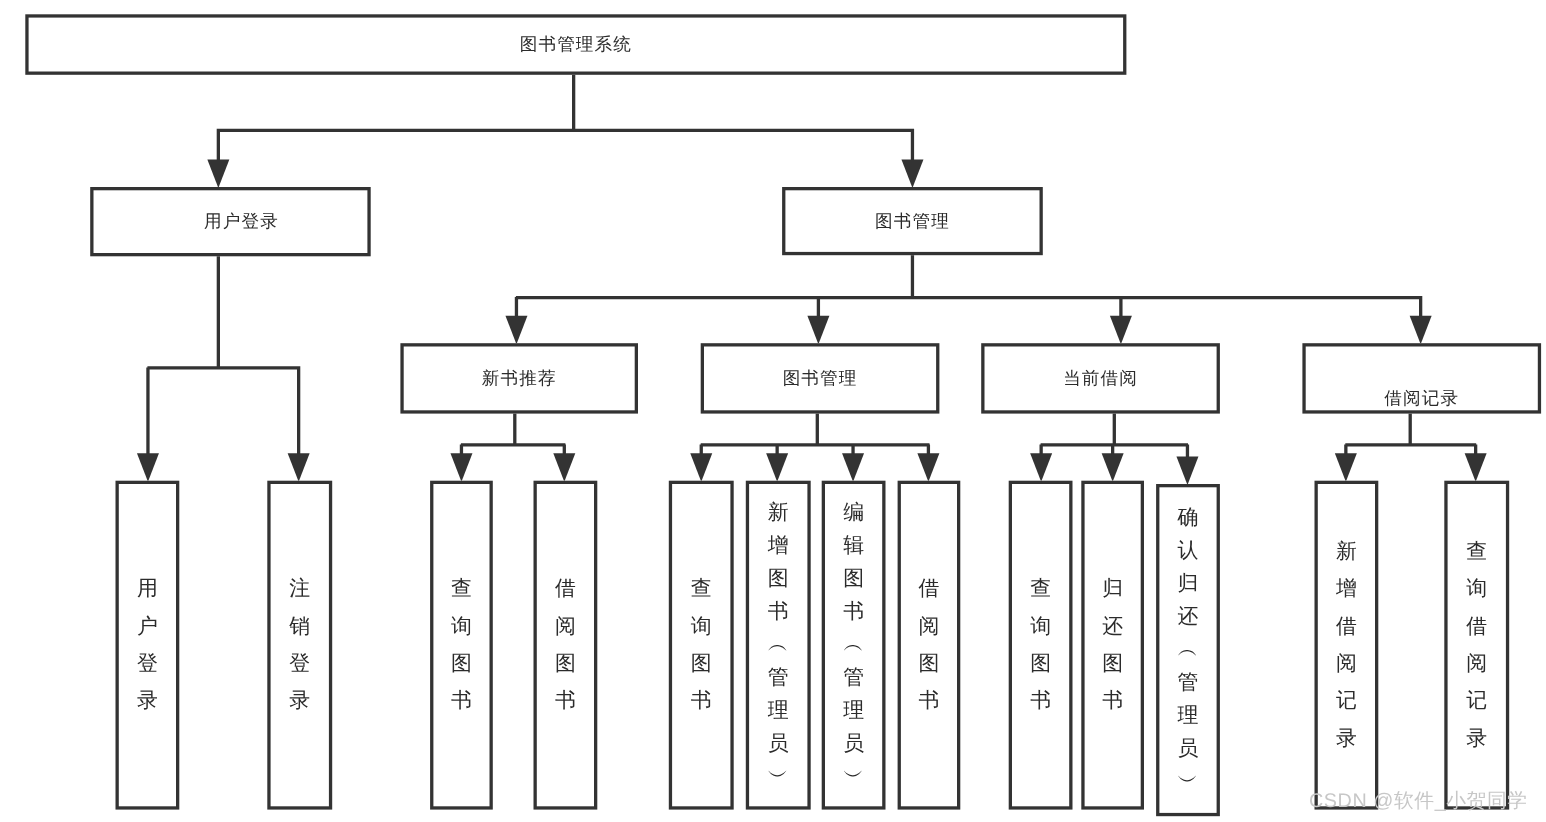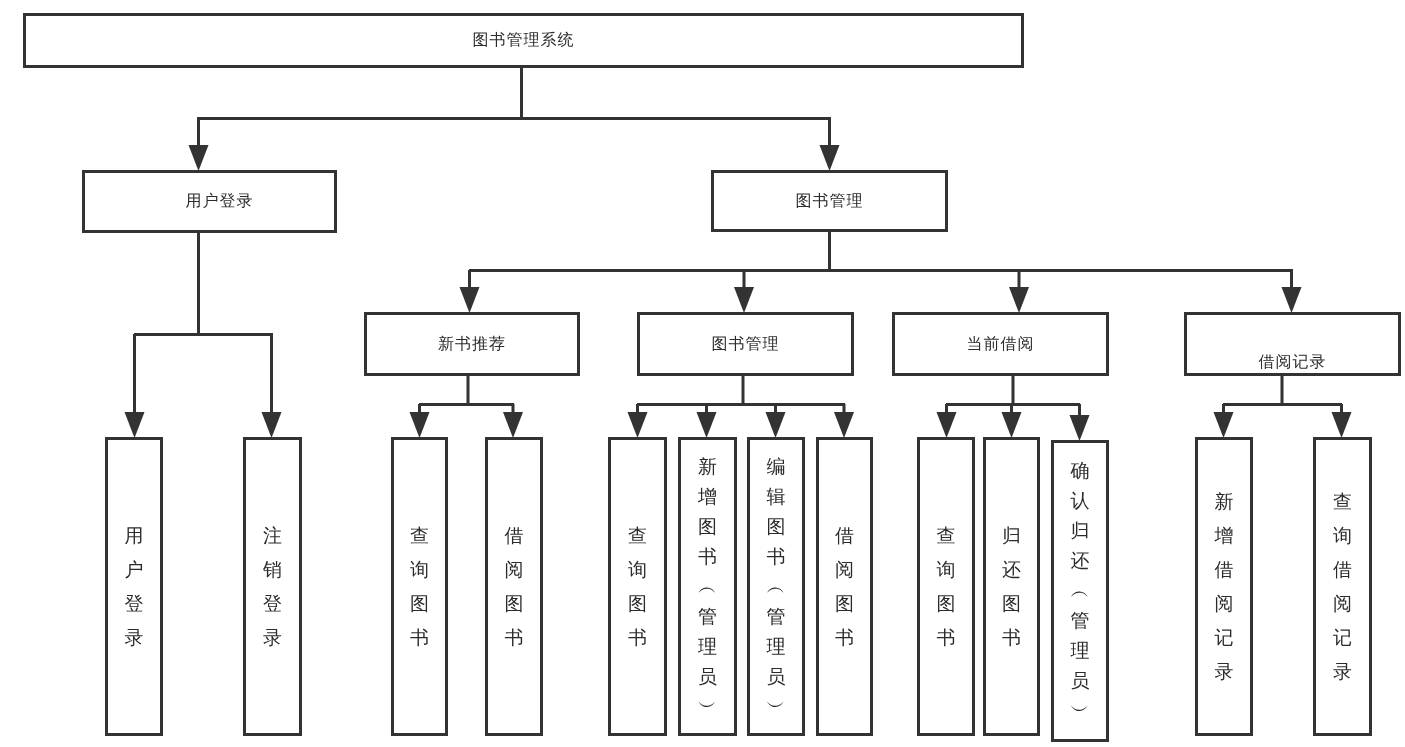--- a/index.html
+++ b/index.html
@@ -228,13 +228,14 @@
     </div>
   <div id="lf-rcd-1" class="leaf">
       <span class="vc">查</span>
       <span class="vc">询</span>
       <span class="vc">借</span>
       <span class="vc">阅</span>
       <span class="vc">记</span>
       <span class="vc">录</span>
     </div>
 
+  <div id="watermark">CSDN @软件_小贺同学</div>
 </div>
 
 </body></html>

